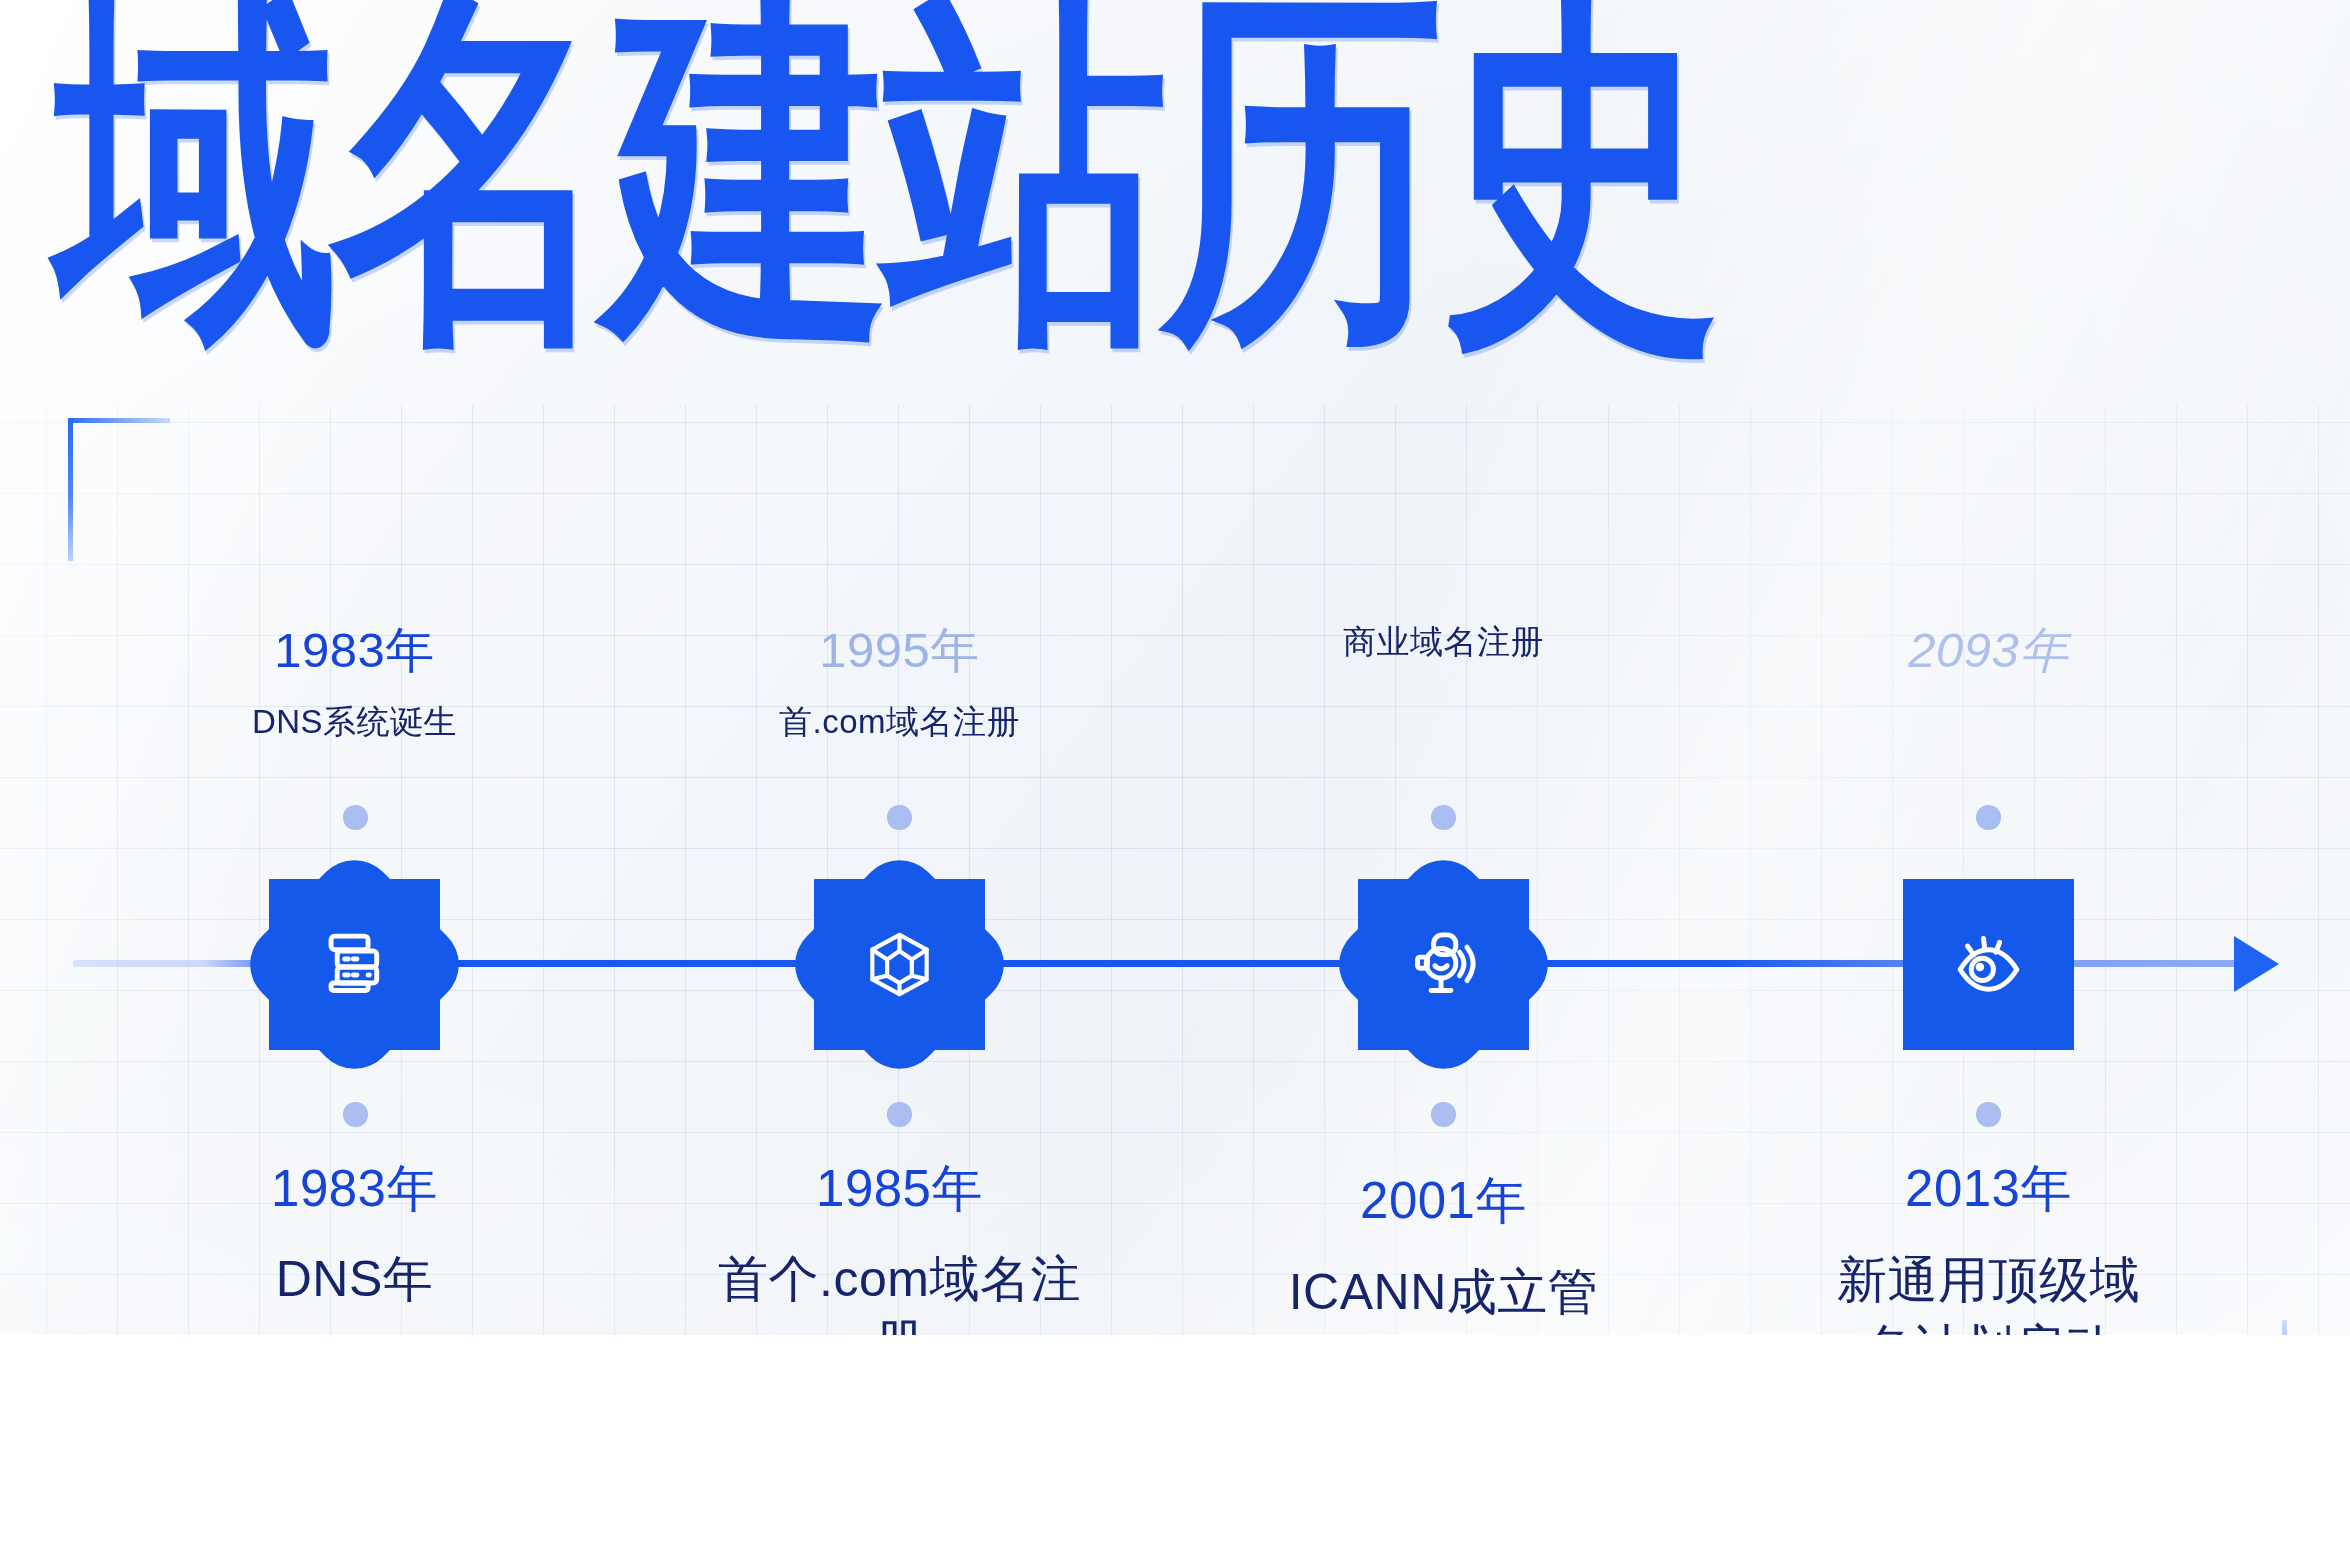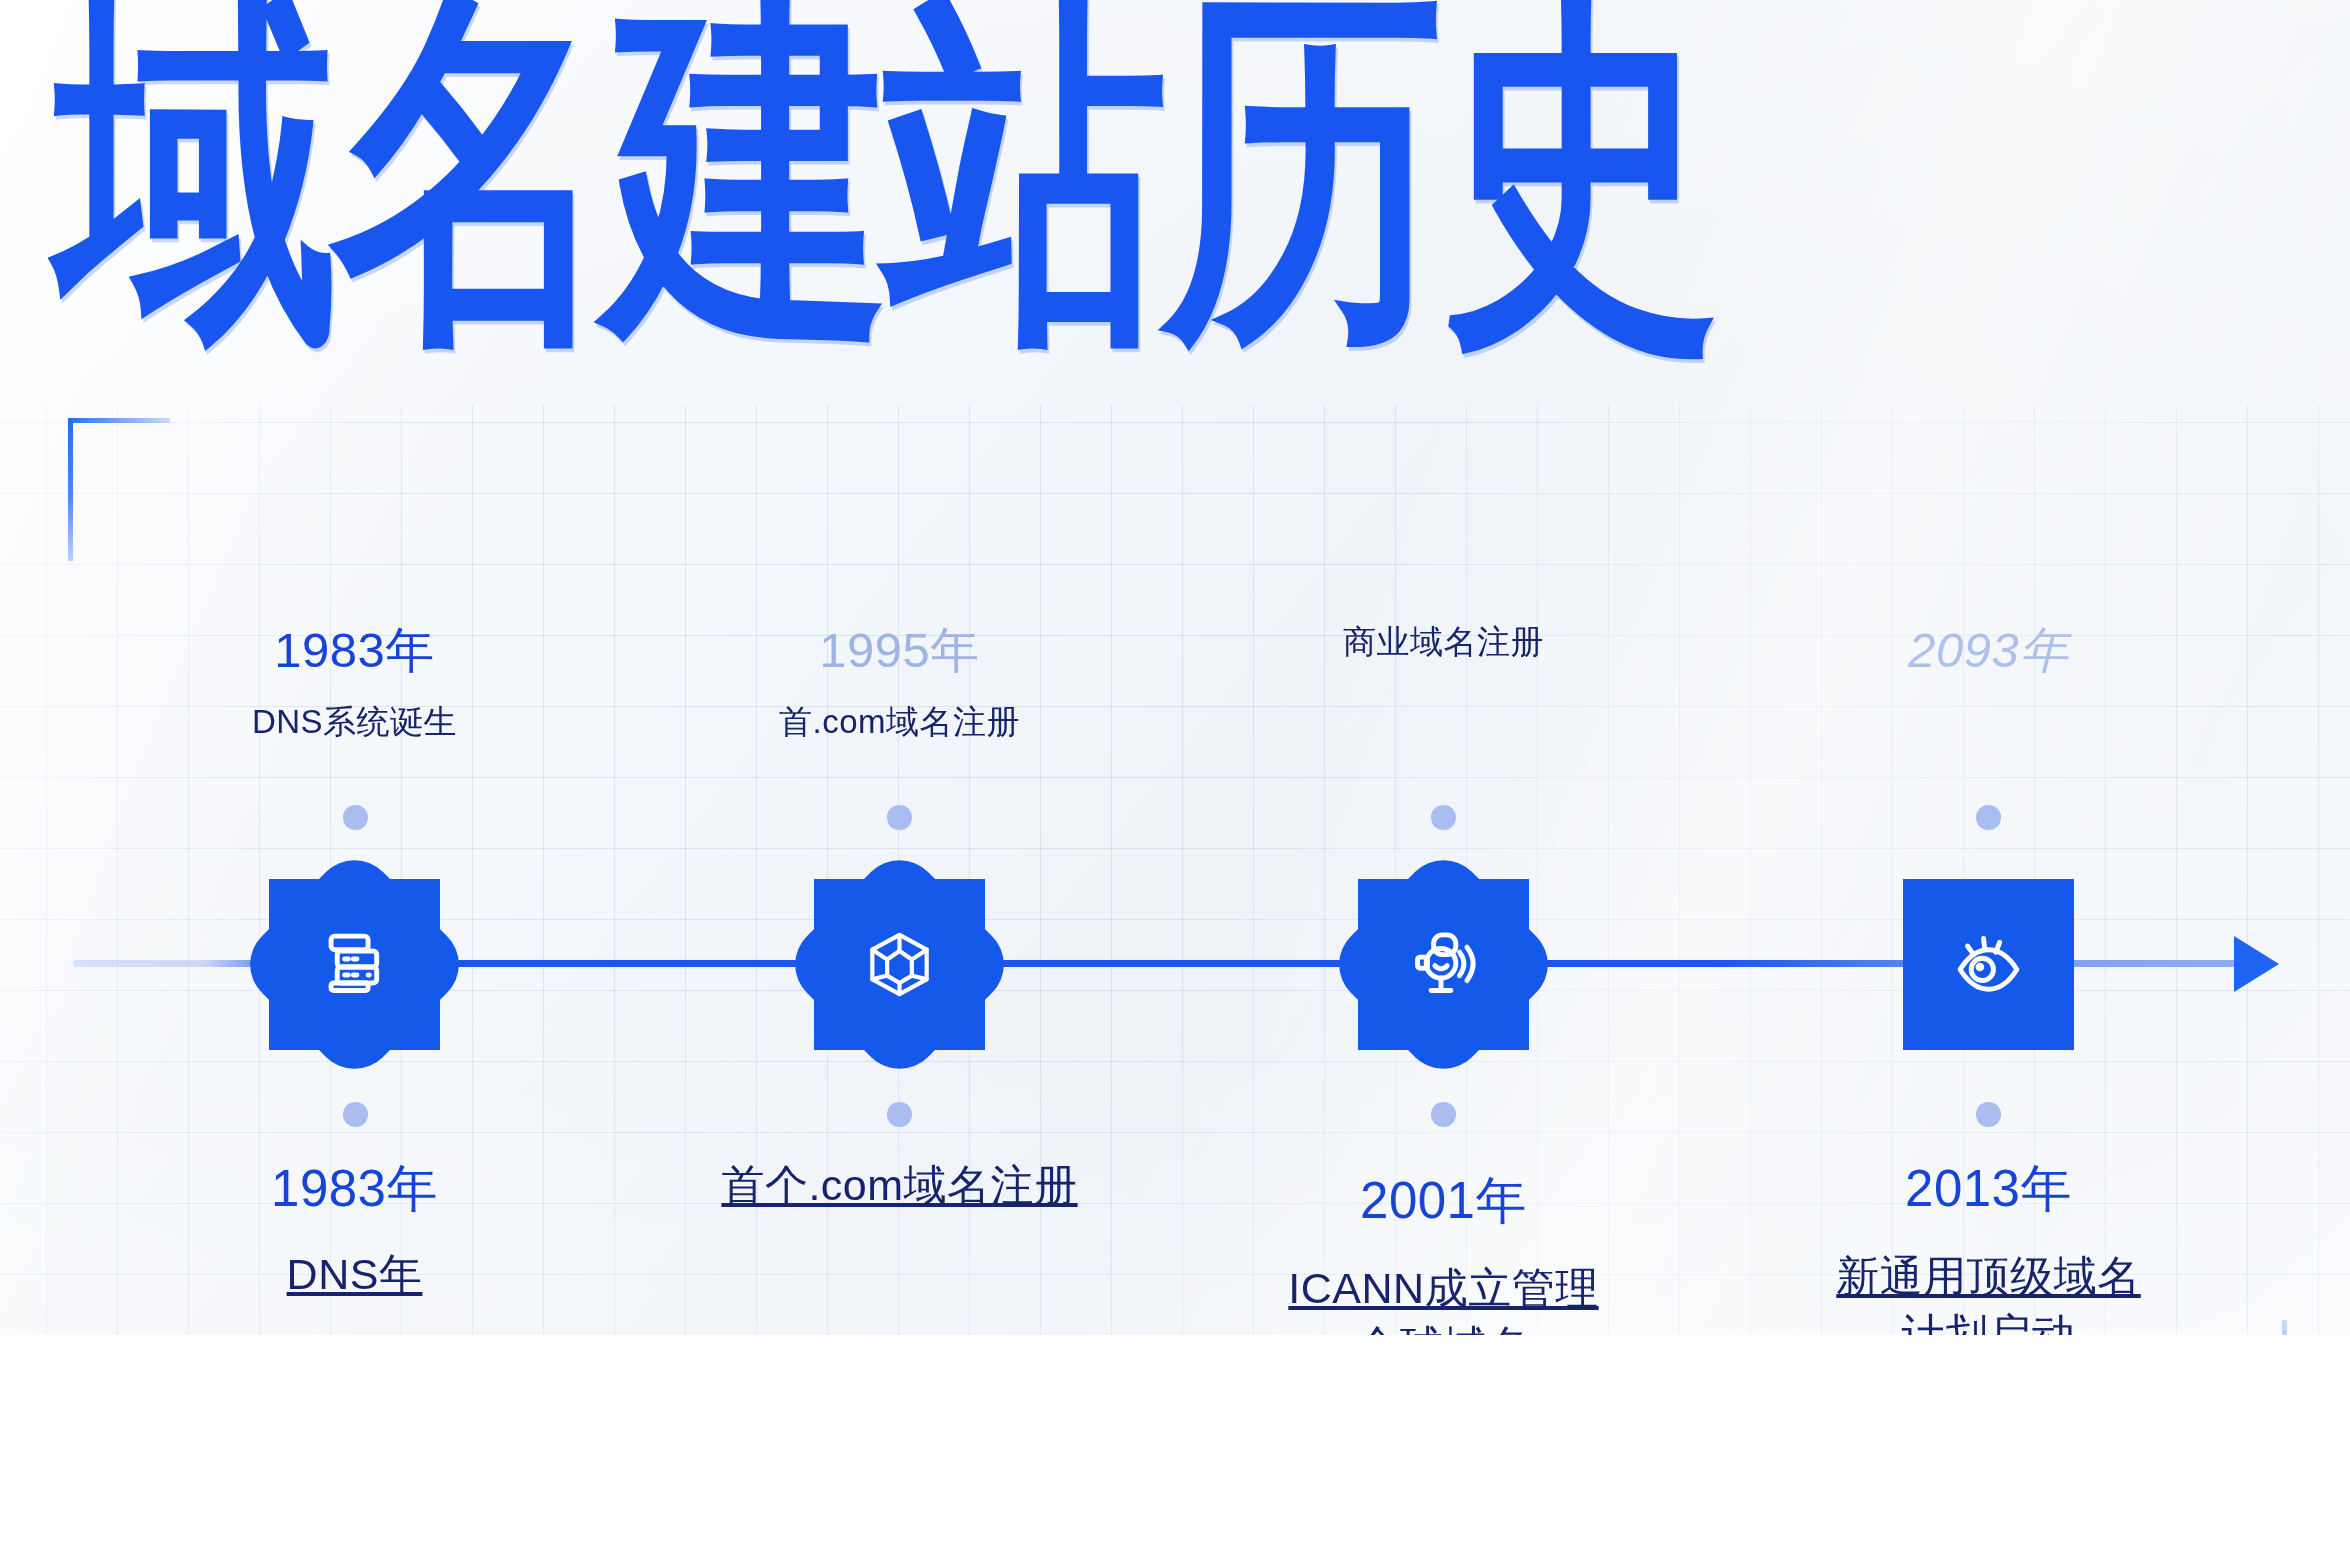--- a/index.html
+++ b/index.html
@@ -186,21 +186,21 @@
     font-weight: 400;
     color: #16246b;
     letter-spacing: 0.5px;
   }
   .label .desc.two-line {
     line-height: 1.35;
   }
   .label.top { }
   .label.bottom { }
   .label.bottom .year { font-size: 51px; margin-bottom: 28px; }
-  .label.bottom .desc { font-size: 43px; text-decoration: underline; }
+  .label.bottom .desc { font-size: 50px; }
 
   .year.strong { color: #1544d6; }
   .year.muted  { color: #9fb4e6; }
   .year.pale   { color: #aec0ec; font-style: italic; }
 </style>
 </head>
 <body>
 
 <div class="canvas">
 
@@ -304,20 +304,21 @@
   <div class="dot" style="left:343px; top:1102px;"></div>
   <div class="dot" style="left:887px; top:1102px;"></div>
   <div class="dot" style="left:1431px; top:1102px;"></div>
   <div class="dot" style="left:1976px; top:1102px;"></div>
 
   <div class="label bottom" style="left:157px; top:1158px;">
     <div class="year strong">1983年</div>
     <div class="desc">DNS年</div>
   </div>
   <div class="label bottom" style="left:702px; top:1158px;">
+    <div class="year strong">1985年</div>
     <div class="desc">首个.com域名注册</div>
   </div>
   <div class="label bottom" style="left:1246px; top:1158px;margin-top:12px;">
     <div class="year strong">2001年</div>
     <div class="desc two-line" style="width:311px;margin:0 auto;">ICANN成立管理全球域名</div>
   </div>
   <div class="label bottom" style="left:1791px; top:1158px;">
     <div class="year strong">2013年</div>
     <div class="desc two-line" style="width:320px;margin:16px auto;">新通用顶级域名计划启动</div>
   </div>

